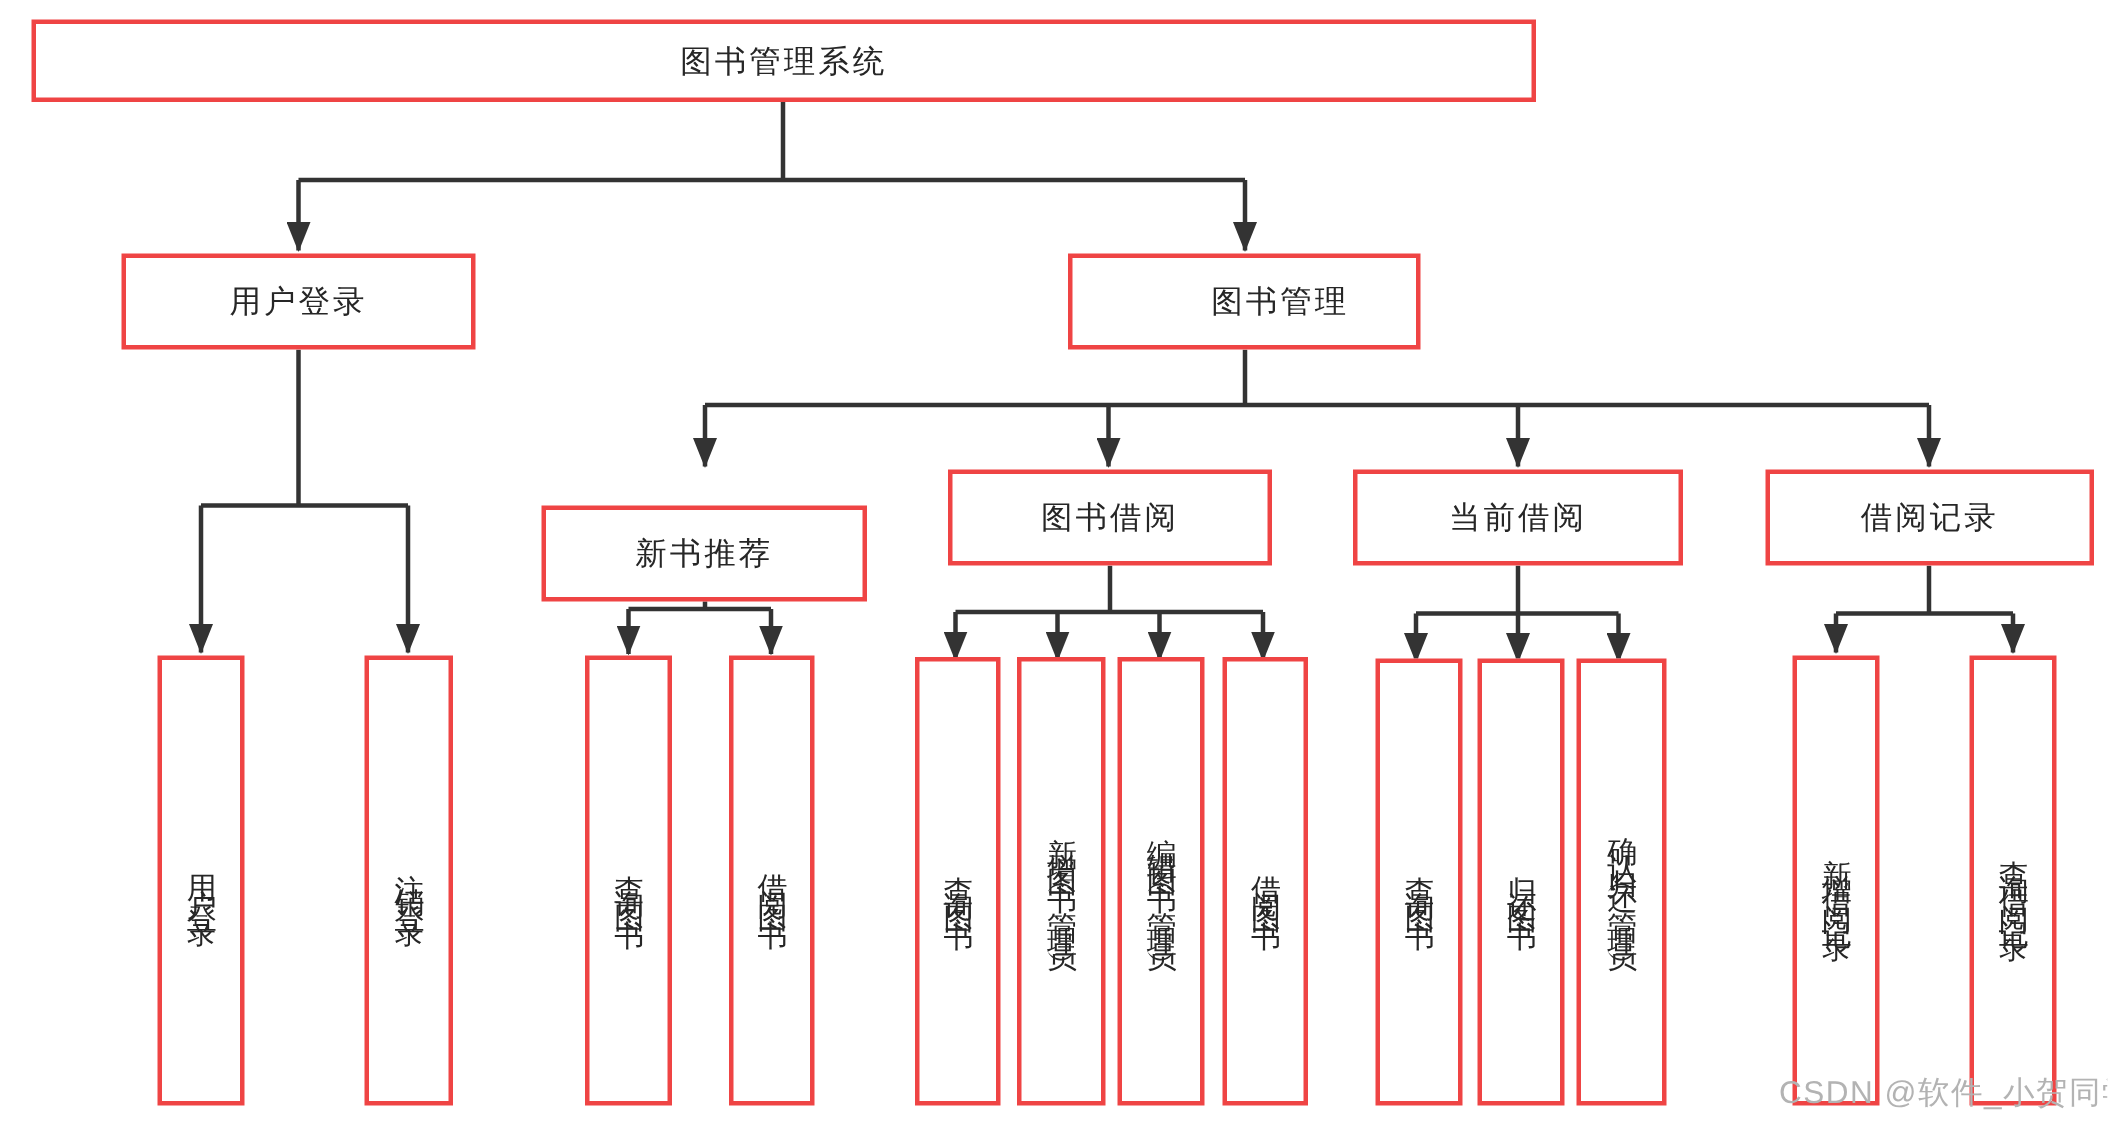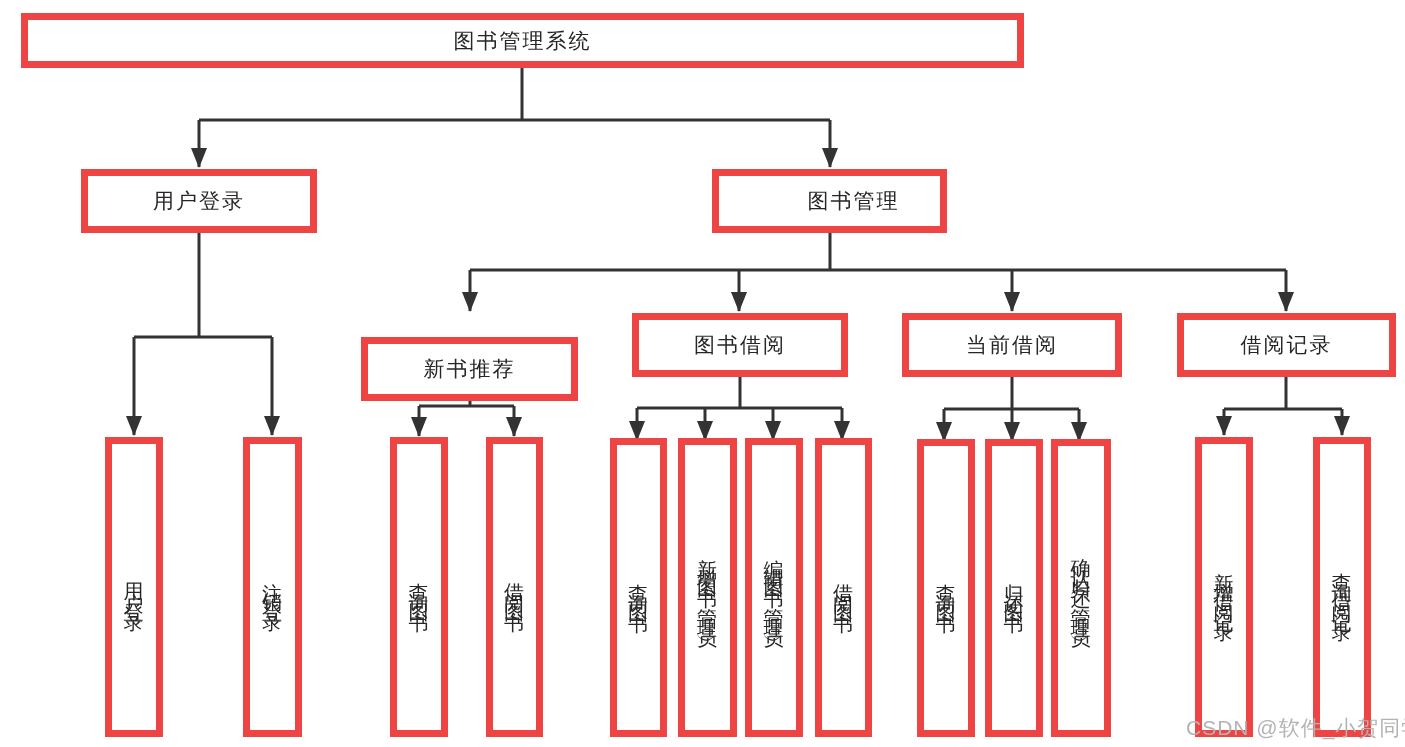--- a/index.html
+++ b/index.html
@@ -8,21 +8,21 @@
     width:1405px;height:747px;
     background:#ffffff;
     font-family:"Liberation Sans","DejaVu Sans",sans-serif;
     overflow:hidden;
   }
   .connectors{position:absolute;left:0;top:0;z-index:0;}
   .node, .leaf{
     position:absolute;
     box-sizing:border-box;
     background:#ffffff;
-    border:7px solid #ef4444;
+    border:3px solid #ef4444;
     display:flex;
     align-items:center;
     justify-content:center;
     z-index:1;
     color:#262626;
   }
   .node{
     font-size:21px;
     letter-spacing:2px;
     white-space:nowrap;

